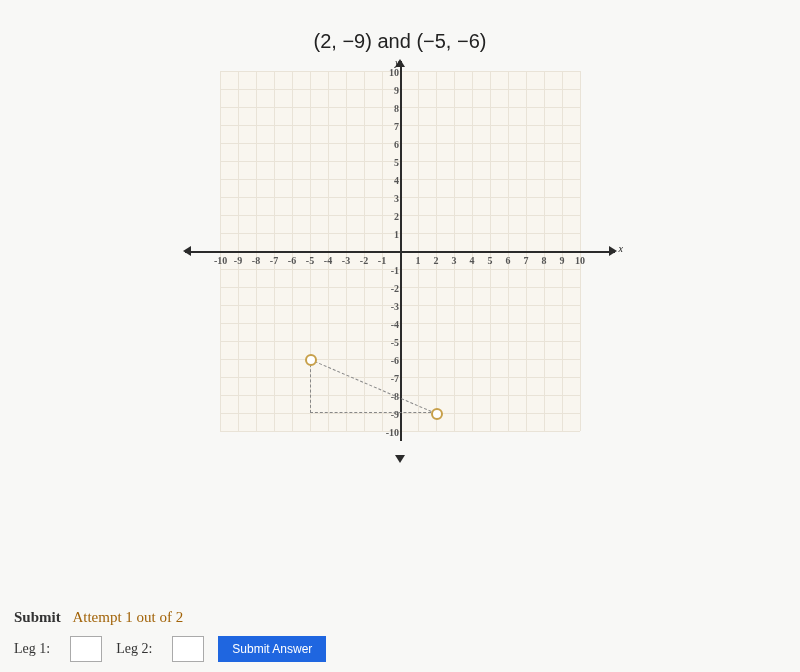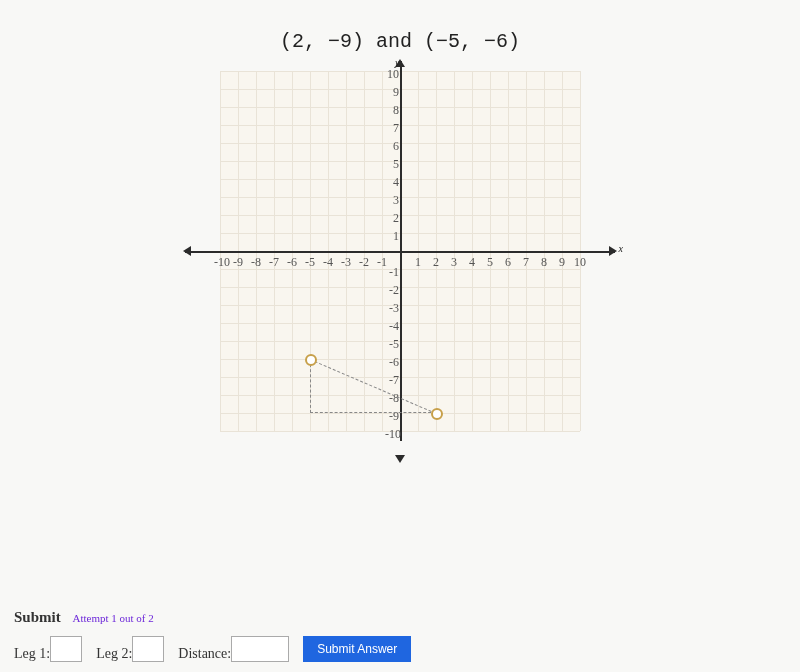--- a/index.html
+++ b/index.html
@@ -22,21 +22,21 @@
   .q-text {
     font-size: 17px;
     color: #1a1a1a;
     white-space: nowrap;
     overflow: hidden;
   }
   .points {
     font-size: 20px;
     text-align: center;
     margin: 18px 0 8px 0;
-    font-family: Liberation Mono, monospace;
+    font-family: Liberation Sans, sans-serif;
   }
   .hint {
     font-size: 11px;
     color: #555;
     text-align: center;
     margin-bottom: 6px;
   }
   .graph-wrap {
     width: 100%;
     display: flex;
@@ -80,23 +80,24 @@
   }
   .arrow {
     position:absolute; width:0; height:0;
   }
   .arrow.up { left:210px; top:-2px; border-left:5px solid transparent; border-right:5px solid transparent; border-bottom:8px solid #2b2b2b; }
   .arrow.down { left:210px; bottom:-2px; border-left:5px solid transparent; border-right:5px solid transparent; border-top:8px solid #2b2b2b; }
   .arrow.left { left:-2px; top:185px; border-top:5px solid transparent; border-bottom:5px solid transparent; border-right:8px solid #2b2b2b; }
   .arrow.right { right:-2px; top:185px; border-top:5px solid transparent; border-bottom:5px solid transparent; border-left:8px solid #2b2b2b; }
   .tick {
     position:absolute;
-    font-size:12px;
+    font-size:10px;
     color:#555;
     text-align:center;
+    font-weight:bold;
   }
   .tick.yt { left: 200px; width:14px; text-align:right; }
   .tick.xt { top: 194px; width:12px; text-align:center; margin-left:-6px; }
   .pt {
     position:absolute;
     width:8px; height:8px;
     border:2px solid #c7a04a;
     border-radius:50%;
     background:#fff;
     margin-left:-5px; margin-top:-5px;
@@ -118,36 +119,36 @@
   }
 
   .answer-row {
     position:absolute;
     left: 14px;
     bottom: 46px;
     font-size: 15px;
     color:#333;
   }
   .answer-row .attempt {
-    font-size: 11px;
-    color: #6d28d9;
+    font-size: 15px;
+    color: #a16207;
     margin-left: 8px;
   }
   .inputs-row {
     position:absolute;
     left:14px;
     bottom: 10px;
     display:flex;
     align-items:center;
     gap: 14px;
     font-size: 14px;
     color:#333;
     font-family: Georgia, serif;
   }
-  .inputs-row label { display:flex; align-items:flex-end; gap:0; }
+  .inputs-row label { display:flex; align-items:center; gap:20px; }
   input.box {
     width: 28px; height: 22px;
     border:1px solid #aaa;
     background:#fff;
     font-size:12px;
     text-align:center;
     padding:1px;
   }
   input.box.wide { width: 54px; }
   button.submit {
@@ -277,20 +278,16 @@
 
   <div class="inputs-row">
     <label>
       <span>Leg 1:</span>
       <input class="box" value="" style="">
     </label>
     <label>
       <span>Leg 2:</span>
       <input class="box" value="" style="">
     </label>
-    <label>
-      <span>Distance:</span>
-      <input class="box wide" value="" style="">
-    </label>
     <button class="submit">Submit Answer</button>
   </div>
 
 </div>
 
 </body></html>

